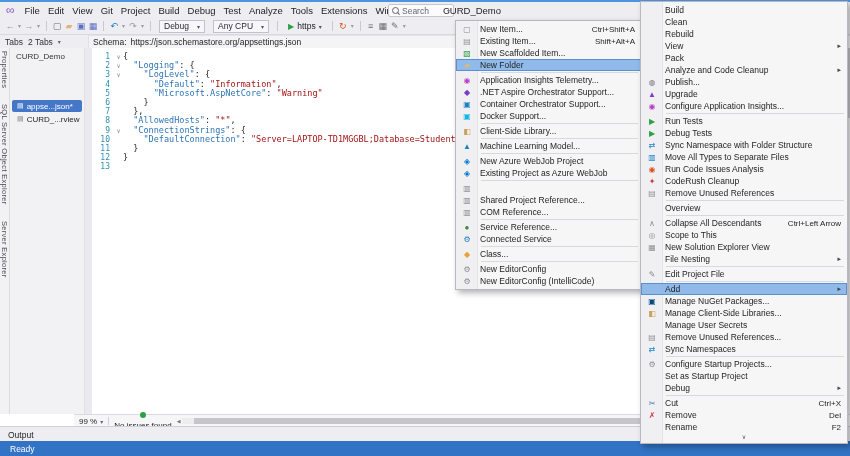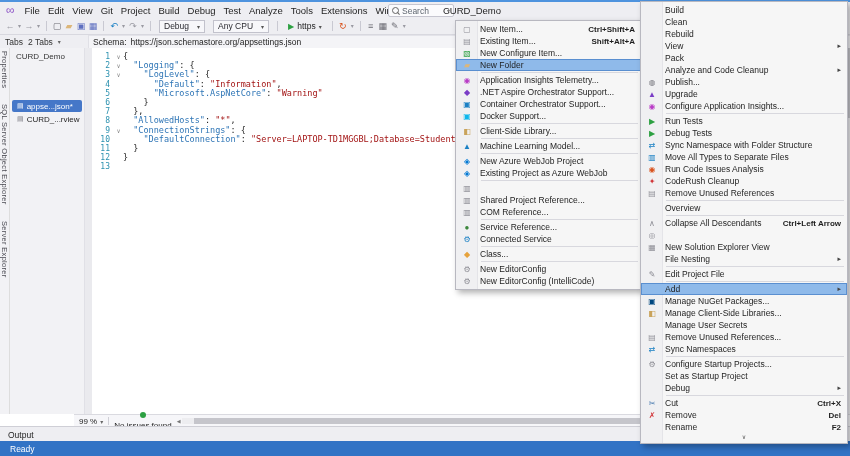--- a/index.html
+++ b/index.html
@@ -84,21 +84,21 @@
   .statusbar{position:absolute;top:441px;left:0;right:0;height:15px;background:var(--accent-blue,#3273c5);color:#fff;
              display:flex;align-items:center;padding-left:10px;font-size:8.5px;}
 
   
   .menu{position:absolute;background:#f6f6f6;border:1px solid #b8b8c0;box-shadow:3px 3px 6px rgba(0,0,0,.3);
         padding:2px 0;font-size:8.5px;z-index:20;}
   .menu::before{content:"";position:absolute;left:0;top:0;bottom:0;width:21px;background:#f0f0f2;border-right:1px solid #e4e4e8;}
   .mi{position:relative;display:flex;align-items:center;height:12px;padding:0 6px 0 1px;white-space:nowrap;}
   .mi-icon{width:20px;flex:none;text-align:center;font-size:8px;}
   .mi-label{flex:1;padding-left:3px;}
-  .mi-right{padding-left:12px;font-size:8px;color:#1e1e1e;font-weight:bold;}
+  .mi-right{padding-left:12px;font-size:8px;color:#1e1e1e;}
   .mi-arrow{color:#444;font-size:7px;padding-right:0;}
   .mi.hl{background:var(--menu-highlight,#8fbaea);outline:1px solid #5a8fd0;outline-offset:-1px;}
   .msep{height:1px;background:#d8d8de;margin:1px 3px 1px 25px;}
   .mscroll{height:8px;line-height:8px;text-align:center;font-size:6px;color:#555;}
   .menu1{left:455px;top:20px;width:185px;}
   .menu2{left:640px;top:1px;width:206px;}
 </style>
 </head>
 <body>
 
@@ -316,21 +316,21 @@
         <span class="mi-label">New Item...</span>
         <span class="mi-right">Ctrl+Shift+A</span>
       </div>
       <div class="mi">
         <span class="mi-icon" style="color: rgb(140, 140, 148);">▤</span>
         <span class="mi-label">Existing Item...</span>
         <span class="mi-right">Shift+Alt+A</span>
       </div>
       <div class="mi">
         <span class="mi-icon" style="color: rgb(45, 160, 66);">▧</span>
-        <span class="mi-label">New Configure Item...</span>
+        <span class="mi-label">New Scaffolded Item...</span>
       </div>
       <div class="mi hl">
         <span class="mi-icon" style="color: rgb(220, 182, 122);">▰</span>
         <span class="mi-label">New Folder</span>
       </div>
       <div class="msep"></div>
       <div class="mi">
         <span class="mi-icon" style="color: rgb(185, 60, 198);">◉</span>
         <span class="mi-label">Application Insights Telemetry...</span>
       </div>
@@ -475,20 +475,21 @@
         <span class="mi-label">Overview</span>
       </div>
       <div class="msep"></div>
       <div class="mi">
         <span class="mi-icon" style="color: rgb(140, 140, 148);">∧</span>
         <span class="mi-label">Collapse All Descendants</span>
         <span class="mi-right">Ctrl+Left Arrow</span>
       </div>
       <div class="mi">
         <span class="mi-icon" style="color: rgb(140, 140, 148);">◎</span>
+        <span class="mi-label">Scope to This</span>
       </div>
       <div class="mi">
         <span class="mi-icon" style="color: rgb(140, 140, 148);">▦</span>
         <span class="mi-label">New Solution Explorer View</span>
       </div>
       <div class="mi">
         <span class="mi-icon"></span>
         <span class="mi-label">File Nesting</span>
         <span class="mi-right mi-arrow">▸</span>
       </div>

